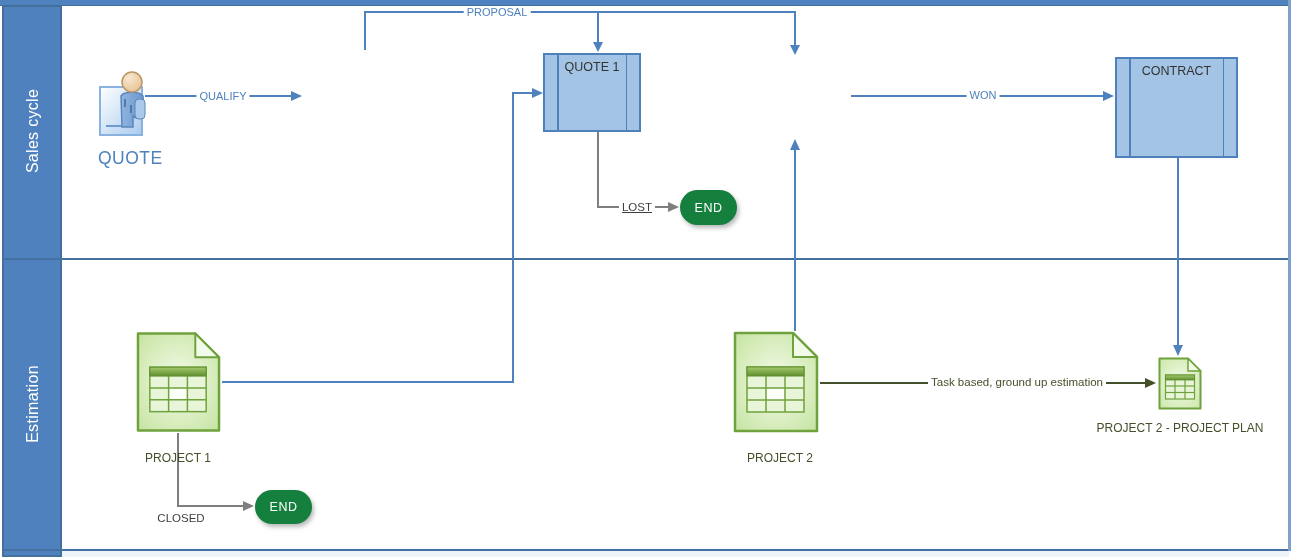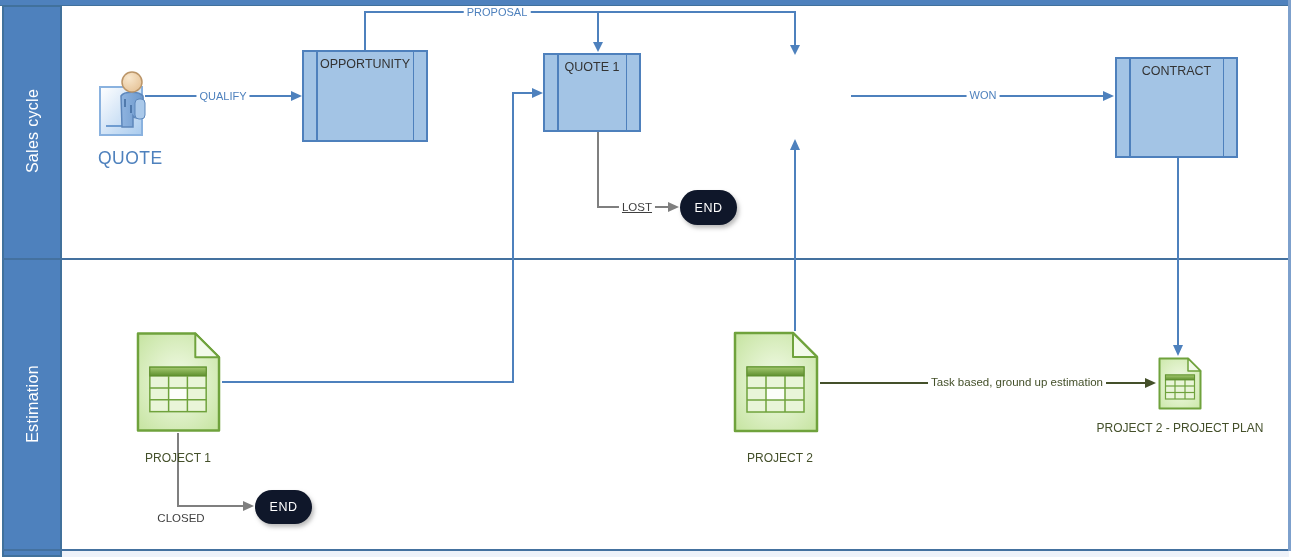--- a/index.html
+++ b/index.html
@@ -24,21 +24,21 @@
     transform:translate(-50%,-50%) rotate(-90deg); letter-spacing:0.3px; }
   
   #wires { position:absolute; left:0; top:0; width:1295px; height:557px; }
   
   .pbox { position:absolute; background:#a3c4e5; border:2px solid #4e80bc; }
   .pbox .vline { position:absolute; top:0; bottom:0; width:1.5px; background:#4e80bc; }
   .pbox .vl-left { left:12px; } .pbox .vl-right { right:12px; }
   .pbox .ptitle { position:absolute; left:14px; right:14px; top:5px; text-align:center;
     font-size:12.5px; color:#333333; white-space:nowrap; }
   
-  .endpill { position:absolute; background:#0f172a; border-radius:18px; color:#fff;
+  .endpill { position:absolute; background:#15803d; border-radius:18px; color:#fff;
     display:flex; align-items:center; justify-content:center; font-size:12.5px;
     letter-spacing:0.5px; box-shadow:2px 3px 4px rgba(130,130,130,0.55); }
   
   .clabel { position:absolute; transform:translate(-50%,-50%); background:#ffffff;
     padding:0 3px; font-size:11px; white-space:nowrap; }
   .c-blue { color:#4e81bd; }
   .c-gray { color:#3f3f3f; font-size:11.5px; }
   .c-olive { color:#44502a; font-size:11.5px; }
   
   .icolabel { position:absolute; transform:translate(-50%,-50%); font-size:12px;
@@ -86,25 +86,20 @@
       <polygon points="795,139 790,150 800,150"></polygon>
       <polygon points="1178,356 1173,345 1183,345"></polygon>
     </g>
     <g fill="#7f7f7f" stroke="none">
       <polygon points="679,207 668,202 668,212"></polygon>
       <polygon points="254,506 243,501 243,511"></polygon>
     </g>
     <polygon points="1156,383 1145,378 1145,388" fill="#44502a" stroke="none"></polygon>
   </svg>
 
-  <div class="pbox" style="left:302px; top:50px; width:126px; height:92px;">
-    <div class="vline vl-left"></div>
-    <div class="vline vl-right"></div>
-    <div class="ptitle">OPPORTUNITY</div>
-  </div>
   <div class="pbox" style="left:543px; top:53px; width:98px; height:79px;">
     <div class="vline vl-left"></div>
     <div class="vline vl-right"></div>
     <div class="ptitle">QUOTE 1</div>
   </div>
   <div class="pbox" style="left:1115px; top:57px; width:123px; height:101px;">
     <div class="vline vl-left"></div>
     <div class="vline vl-right"></div>
     <div class="ptitle">CONTRACT</div>
   </div>

